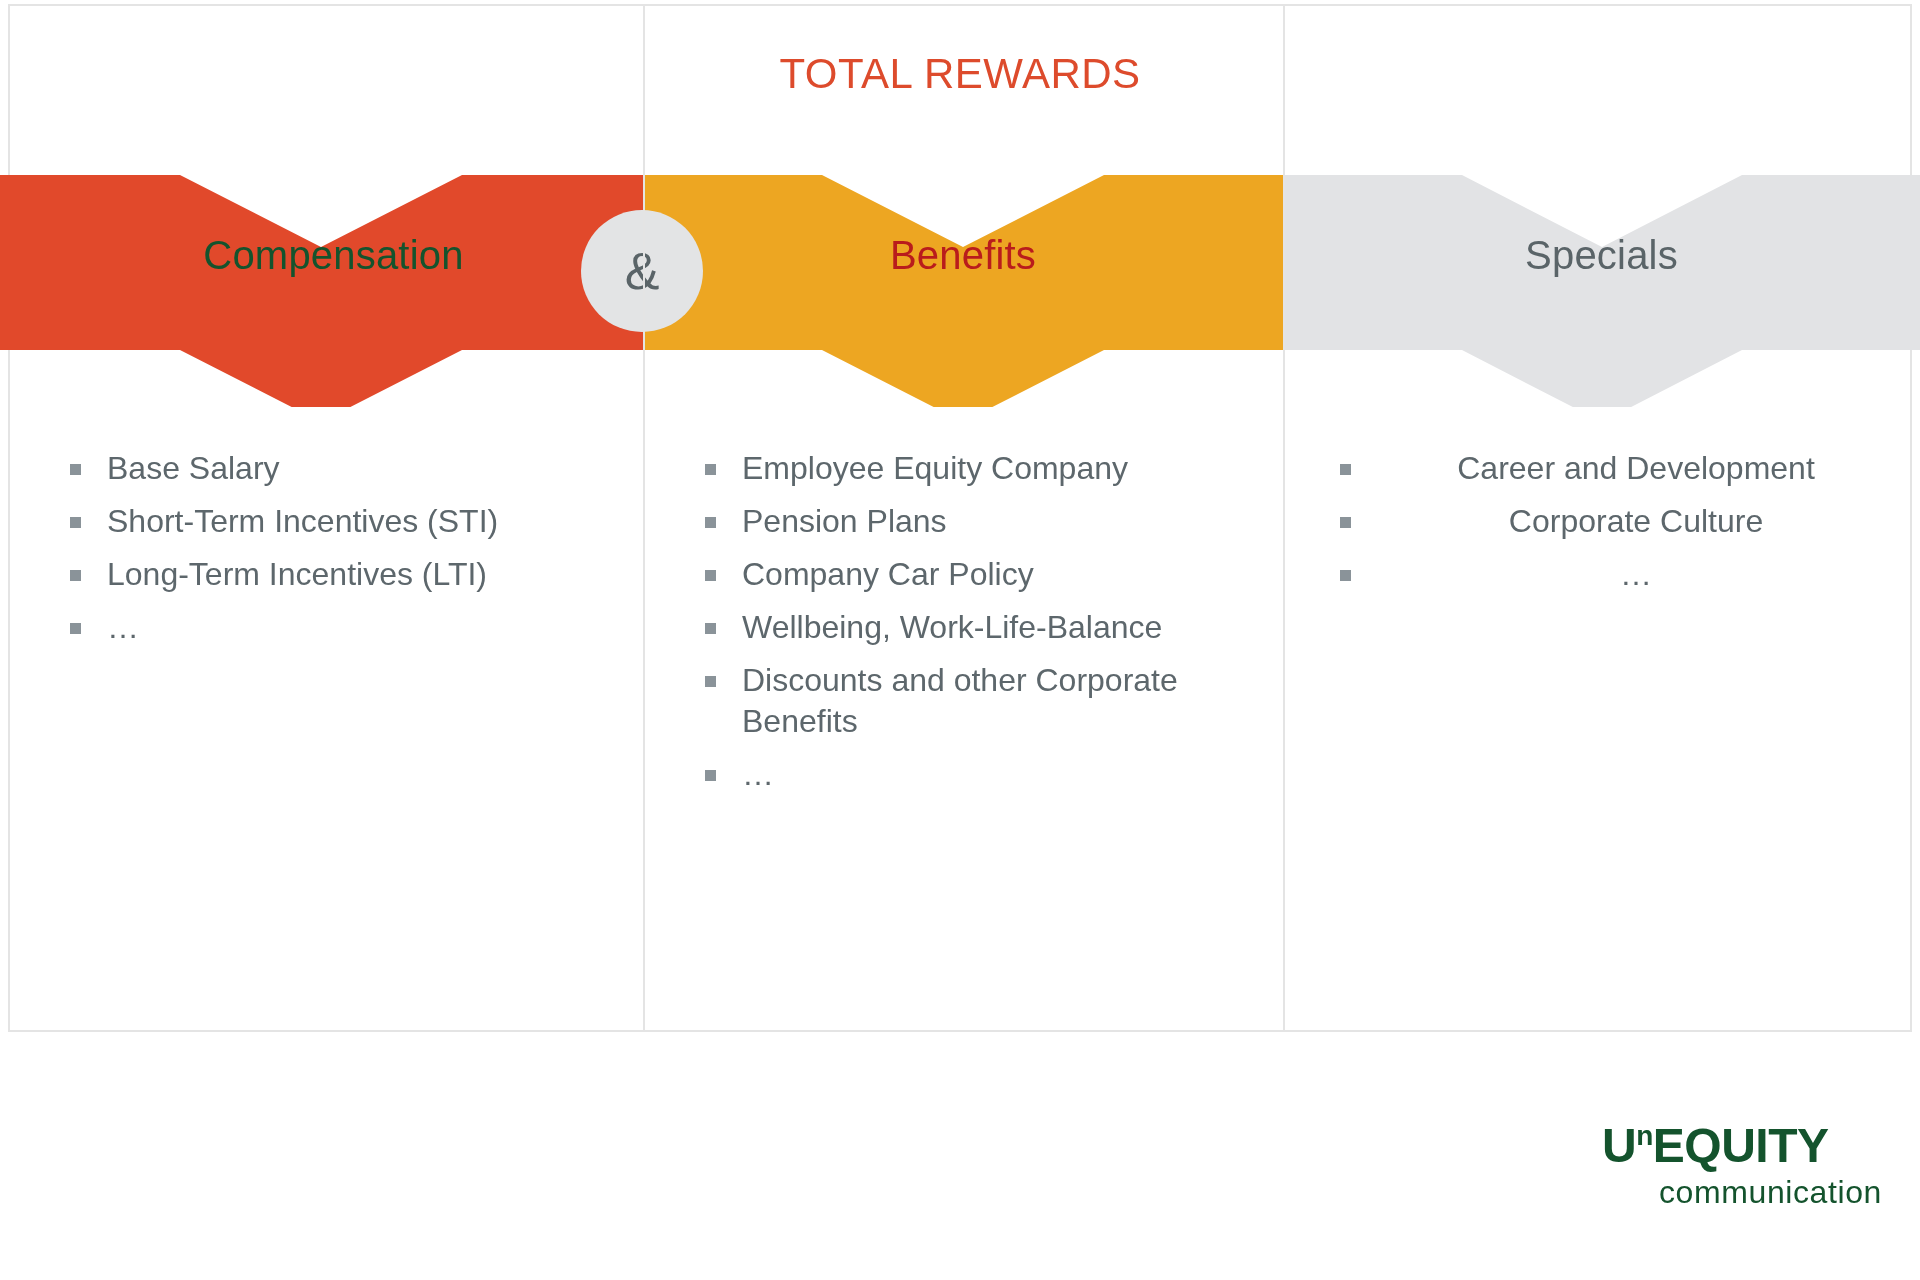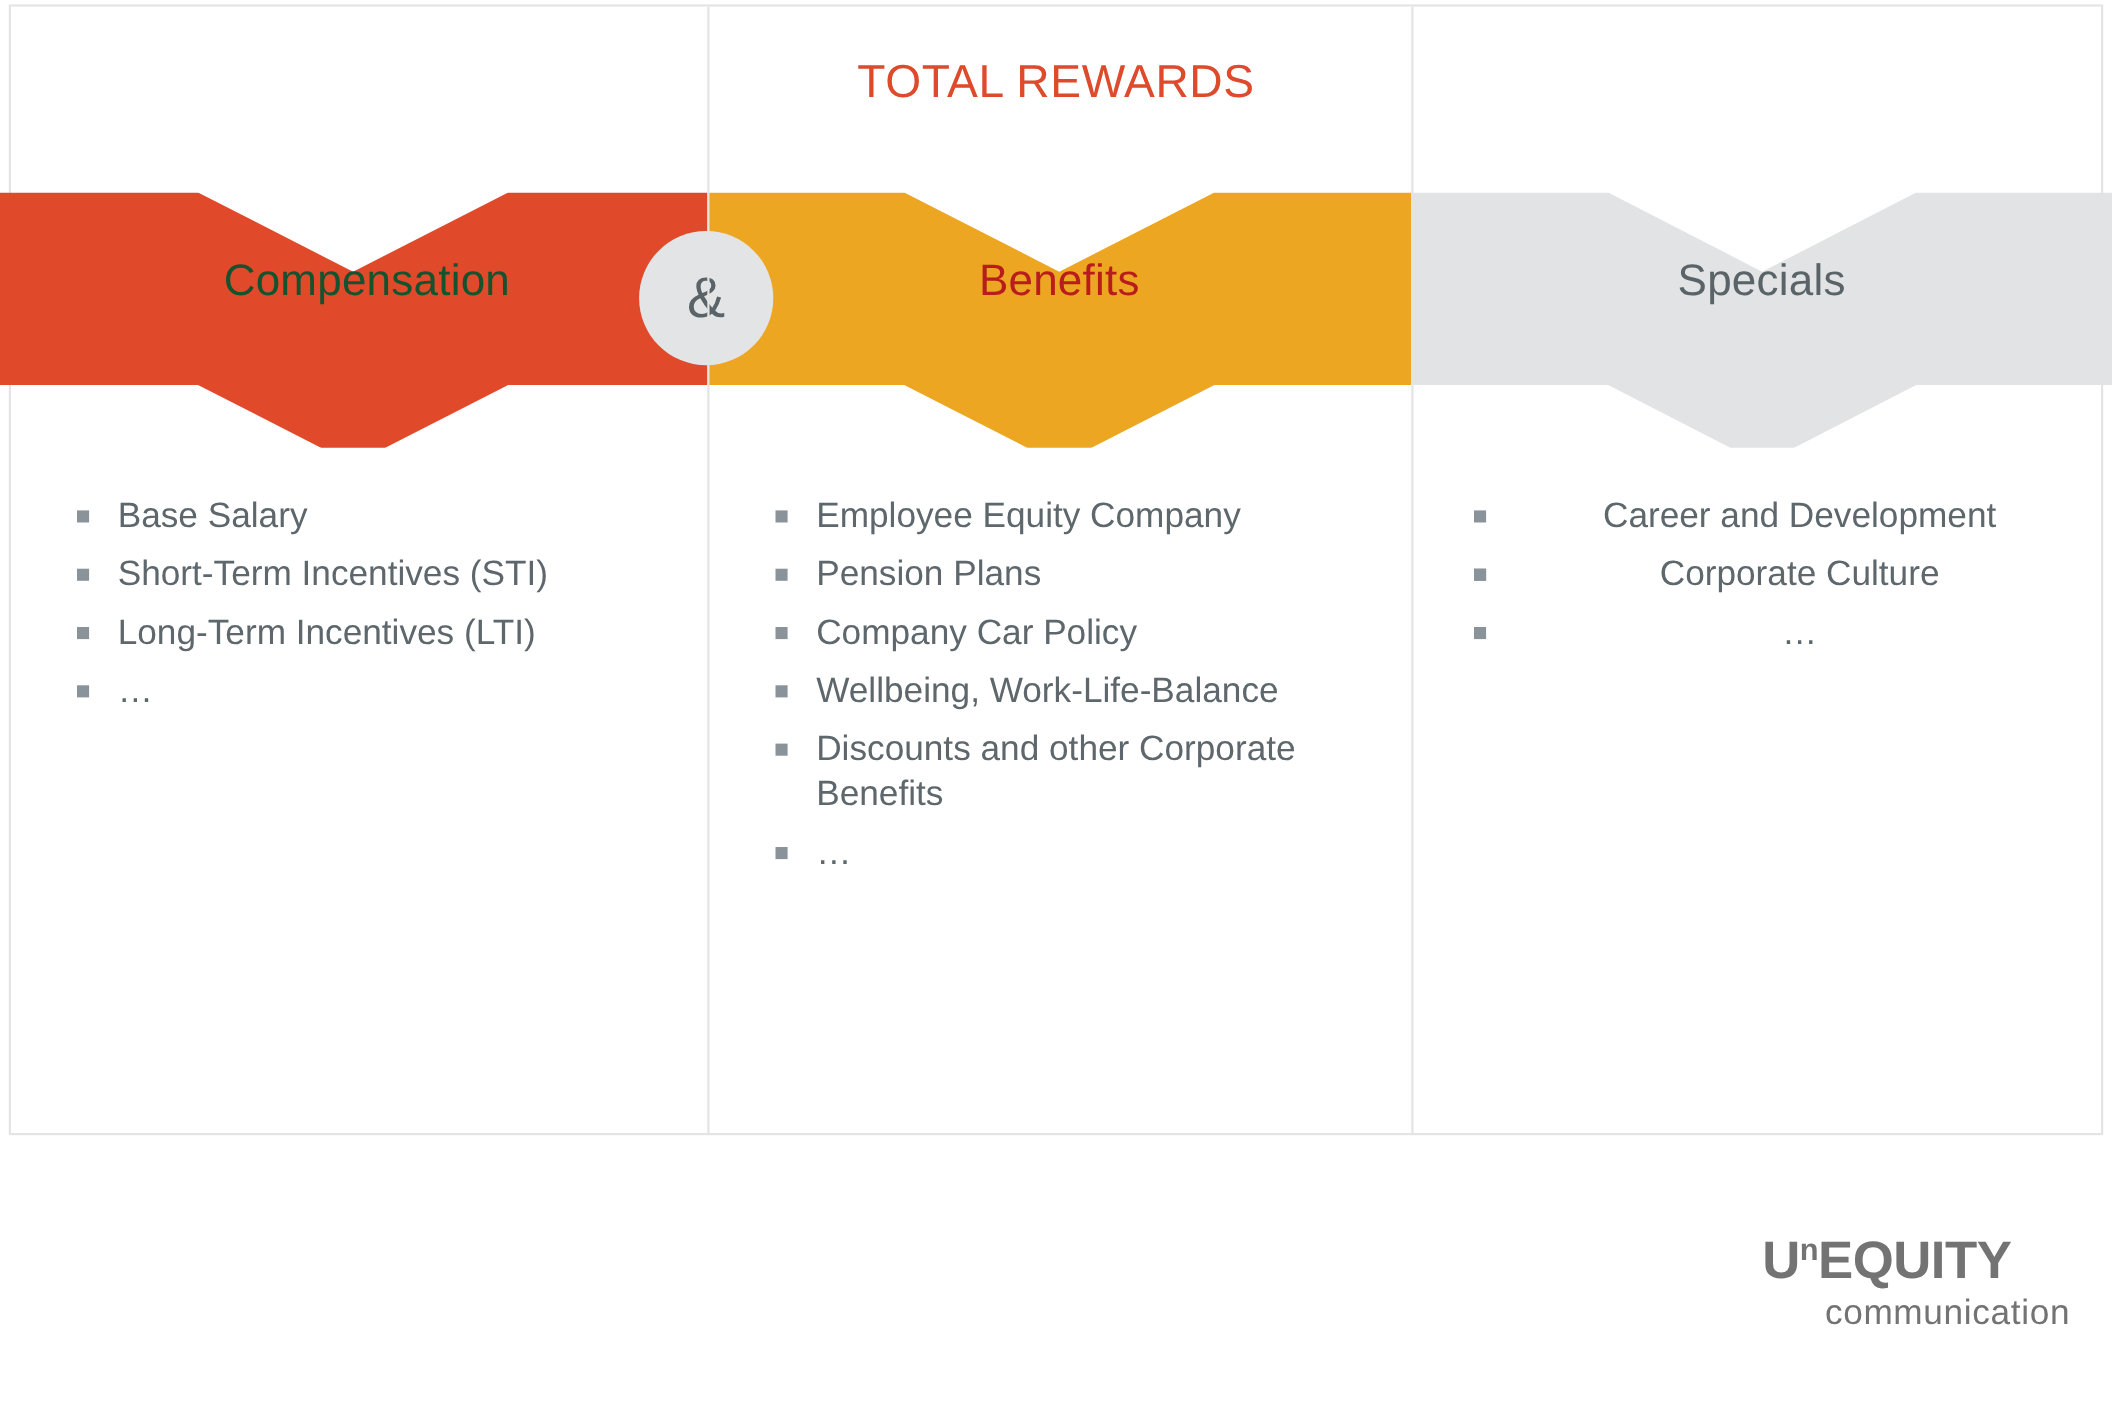--- a/index.html
+++ b/index.html
@@ -142,21 +142,21 @@
     background: #8a9399;
   }
 
   
   .logo {
     position: absolute;
     left: 1602px;
     top: 1122px;
     width: 280px;
     text-align: left;
-    color: #737373;
+    color: #14532d;
     user-select: none;
   }
   .logo .line1 {
     font-size: 48px;
     font-weight: bold;
     letter-spacing: -0.5px;
     line-height: 1;
     white-space: nowrap;
   }
   .logo .line1 .sup {

